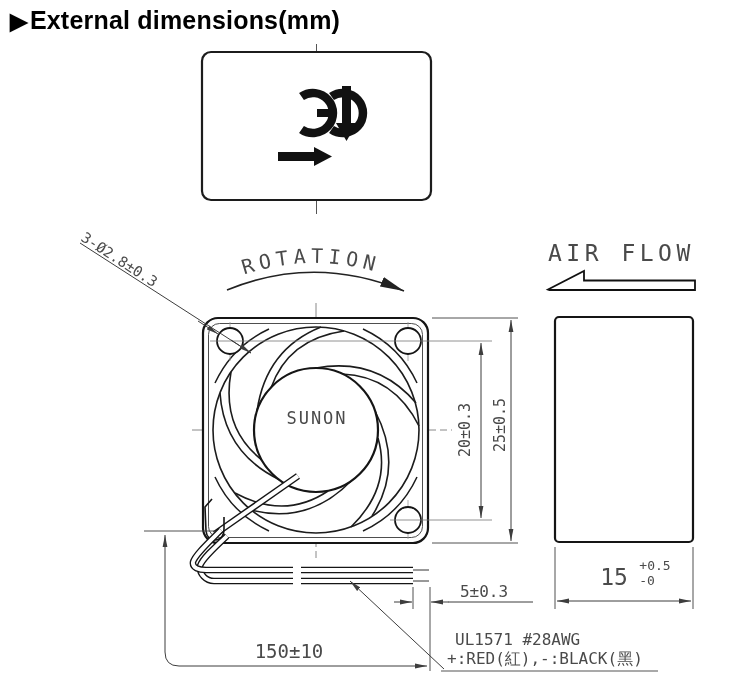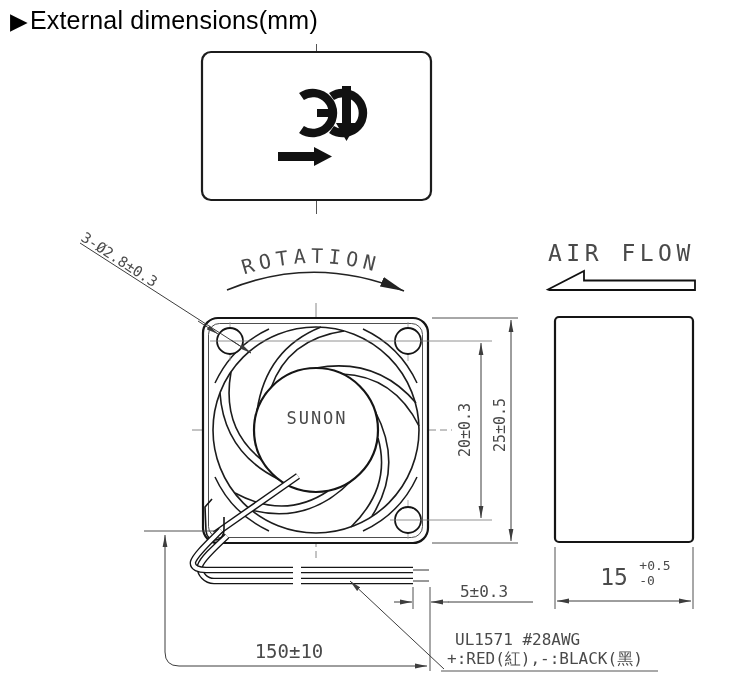--- a/index.html
+++ b/index.html
@@ -1,18 +1,18 @@
 <!DOCTYPE html>
 <html><head>
 <meta charset="utf-8">
 <style>
   html,body{margin:0;padding:0;background:#fff;}
   .canvas{position:relative;width:750px;height:678px;background:#ffffff;overflow:hidden;
           font-family:"Liberation Sans",sans-serif;}
-  .title{position:absolute;left:10px;top:6px;font-weight:400;font-size:25px;color:#000;
+  .title{position:absolute;left:10px;top:6px;font-weight:700;font-size:25px;color:#000;
          letter-spacing:.2px;white-space:nowrap;}
   .title .marker{margin-right:2px;font-size:23px;}
   svg{position:absolute;left:0;top:0;}
   .cadtext{font-family:"DejaVu Sans Mono","Liberation Mono",monospace;fill:#4a4a4a;}
 </style>
 </head>
 <body>
 
 <div class="canvas">
 

